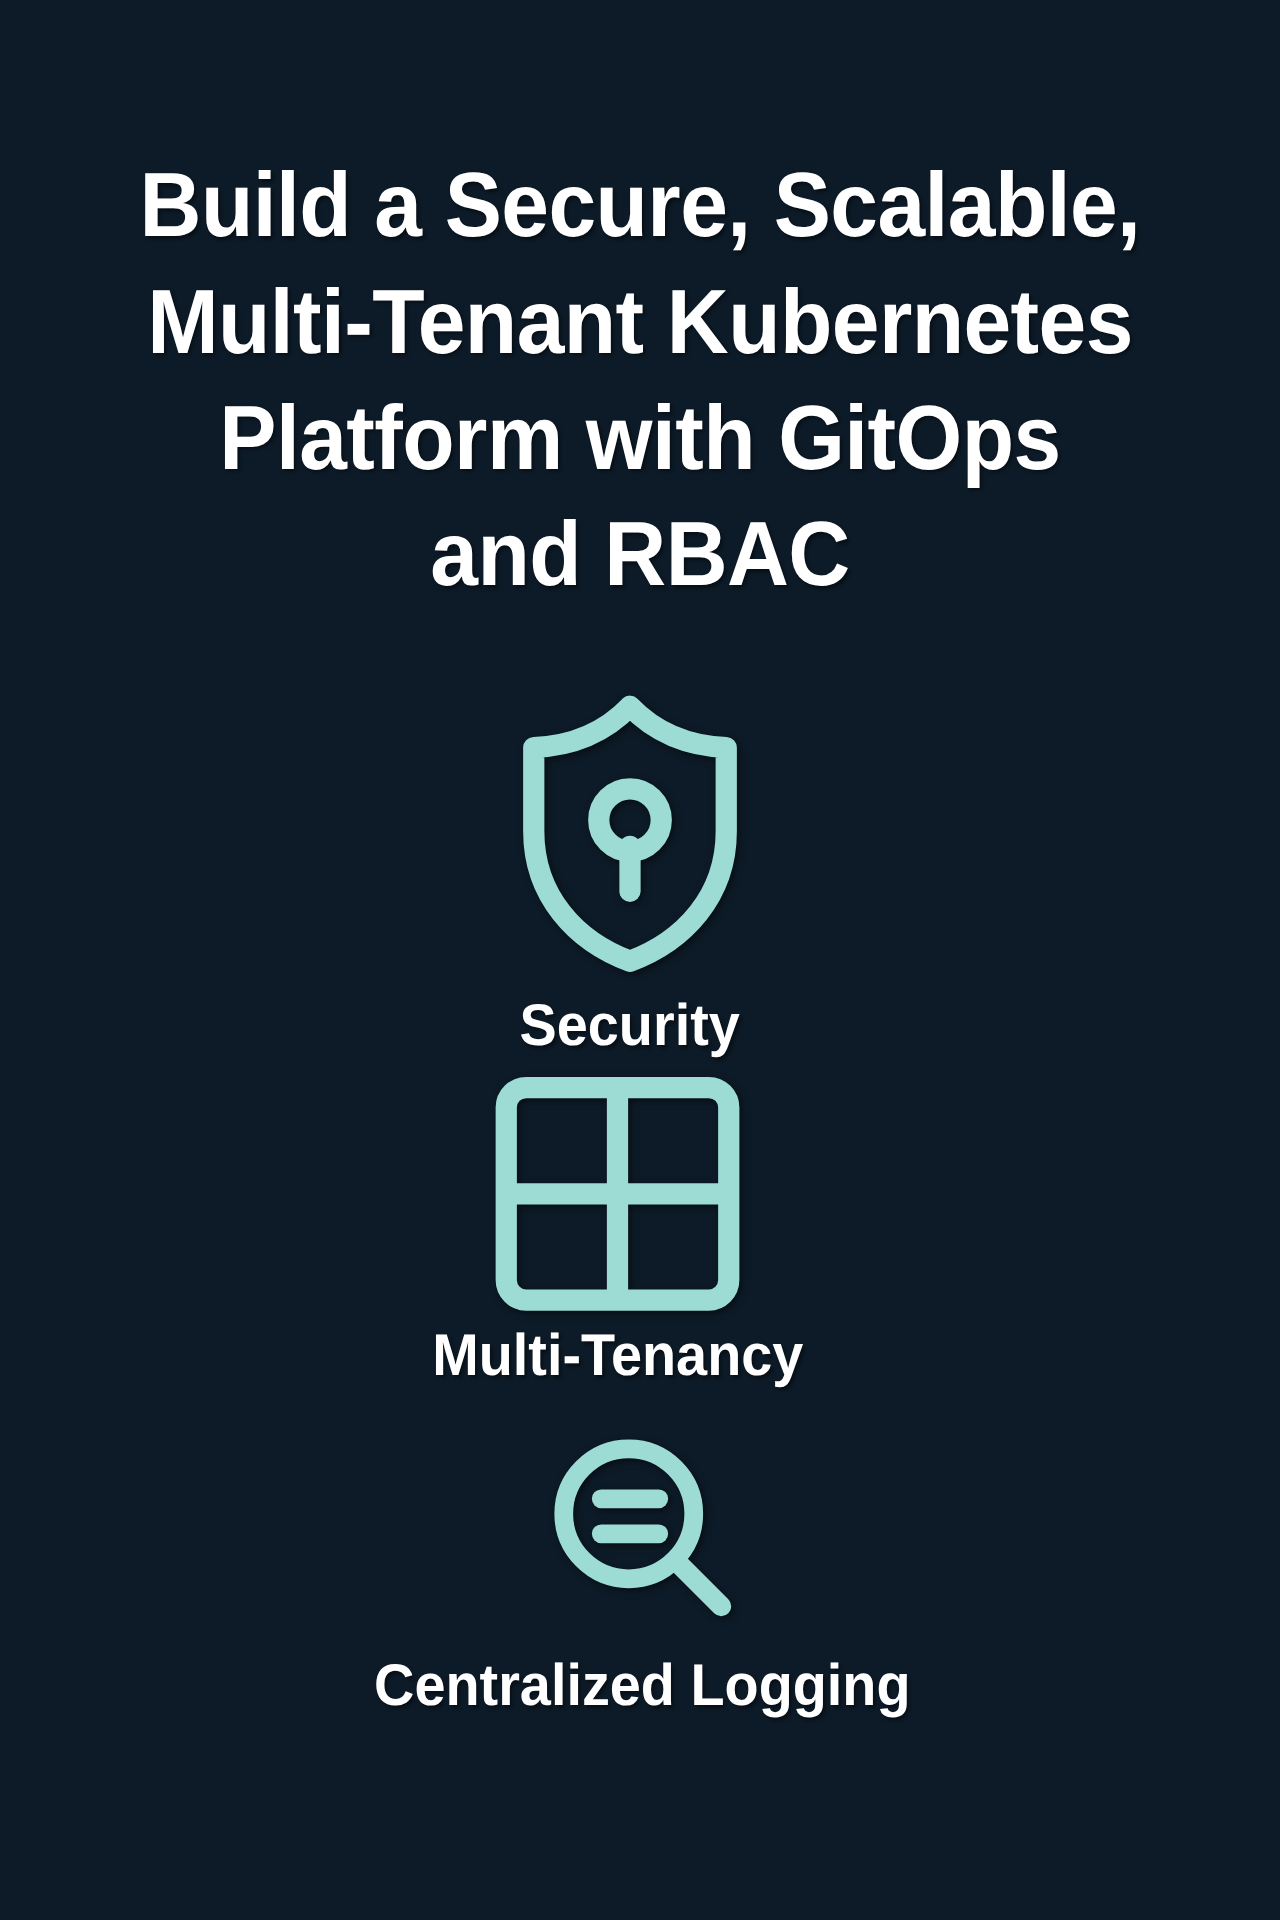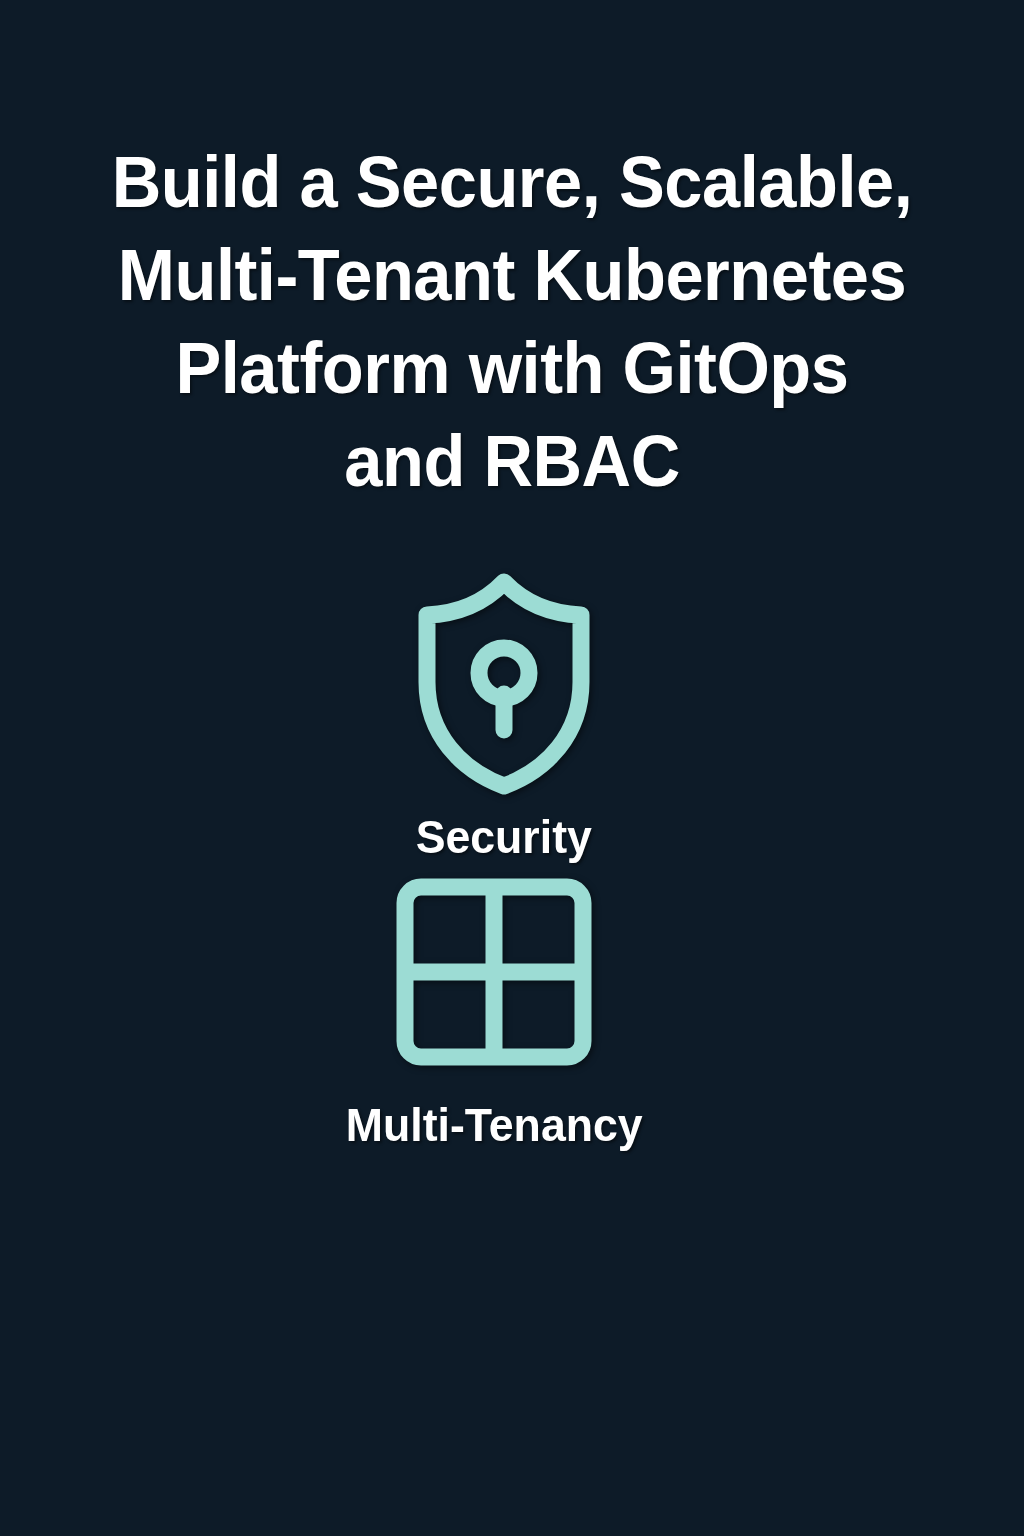--- a/index.html
+++ b/index.html
@@ -17,21 +17,20 @@
 
   .poster {
     position: relative;
     width: 1024px;
     height: 1155px;
     background: #0d1b28;
     box-sizing: border-box;
     display: flex;
     flex-direction: column;
     align-items: center;
-    margin-top: 17px;
   }
 
   
   .title-block {
     width: 900px;
     margin-top: 118px;
     text-align: center;
   }
   .title-line {
     color: #ffffff;
@@ -98,21 +97,21 @@
   .row-1 .feature-icon { margin-bottom: 10px; }
   .row-2 { margin-top: 22px; }
   .row-2 .feature-icon { margin-bottom: 16px; }
   .row-3 { margin-top: 26px; }
   .row-3 .feature-icon { margin-bottom: 12px; }
   .row-3 .feature { transform: translateX(2px); }
 
   
   .col-left  { transform: translateX(-8px); }
   .col-right { transform: translateX(18px); }
-  .row-2 .col-left  { transform: translateX(-18px); gap: 24px; }
+  .row-2 .col-left  { transform: translateX(-18px); }
   .row-2 .col-right { transform: translateX(12px); }
 </style>
 </head>
 <body>
 
 <div class="poster">
 
   <div class="title-block">
     <div class="title-line">Build a Secure, Scalable,</div>
     <div class="title-line">Multi-Tenant Kubernetes</div>
@@ -147,15 +146,30 @@
             <path d="M98 12 L98 176" stroke="#9cdcd4" stroke-width="17"></path>
             <path d="M12 94 L184 94" stroke="#9cdcd4" stroke-width="17"></path>
           </svg>
         </div>
         <div class="feature-label">Multi-Tenancy</div>
       </div>
 
 
     </div>
 
+    <div class="feature-row one-up row-3">
+
+      <div class="feature">
+        <div class="feature-icon small">
+          <svg width="158" height="152" viewBox="0 0 158 152" fill="none" aria-hidden="true">
+            <circle cx="68" cy="64" r="52" stroke="#9cdcd4" stroke-width="15" fill="none"></circle>
+            <path d="M106 102 L142 138" stroke="#9cdcd4" stroke-width="16" stroke-linecap="round"></path>
+            <path d="M46 52 L92 52" stroke="#9cdcd4" stroke-width="15" stroke-linecap="round"></path>
+            <path d="M46 80 L92 80" stroke="#9cdcd4" stroke-width="15" stroke-linecap="round"></path>
+          </svg>
+        </div>
+        <div class="feature-label">Centralized Logging</div>
+      </div>
+
+    </div>
 
   </div>
 </div>
 
 </body></html>

